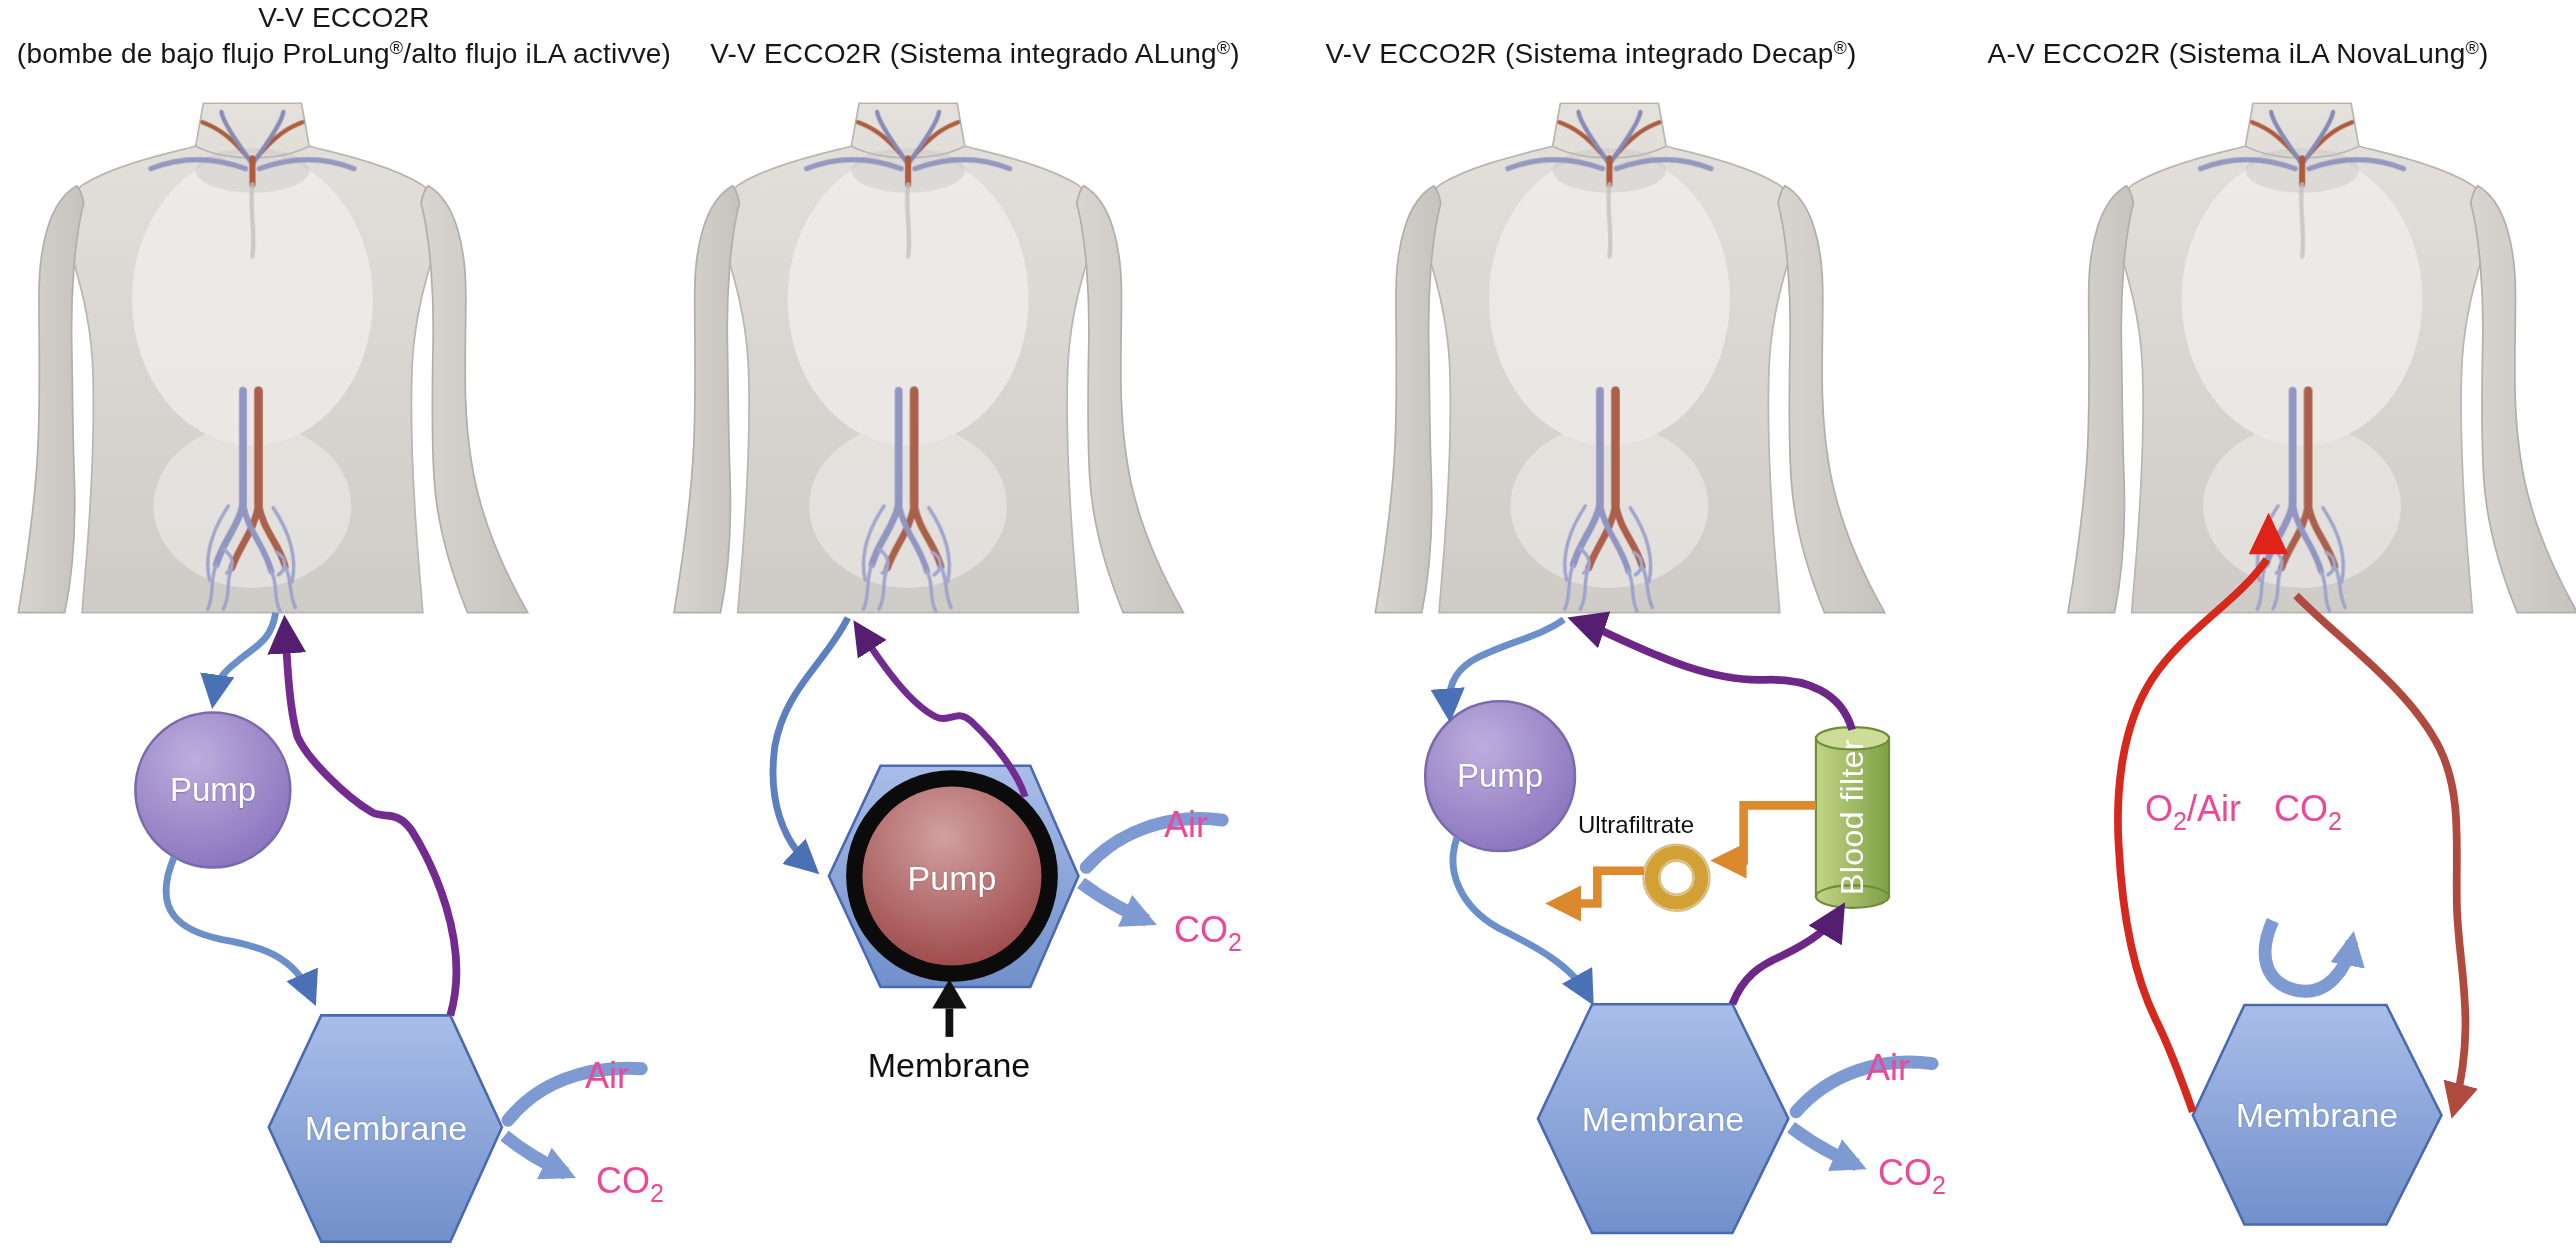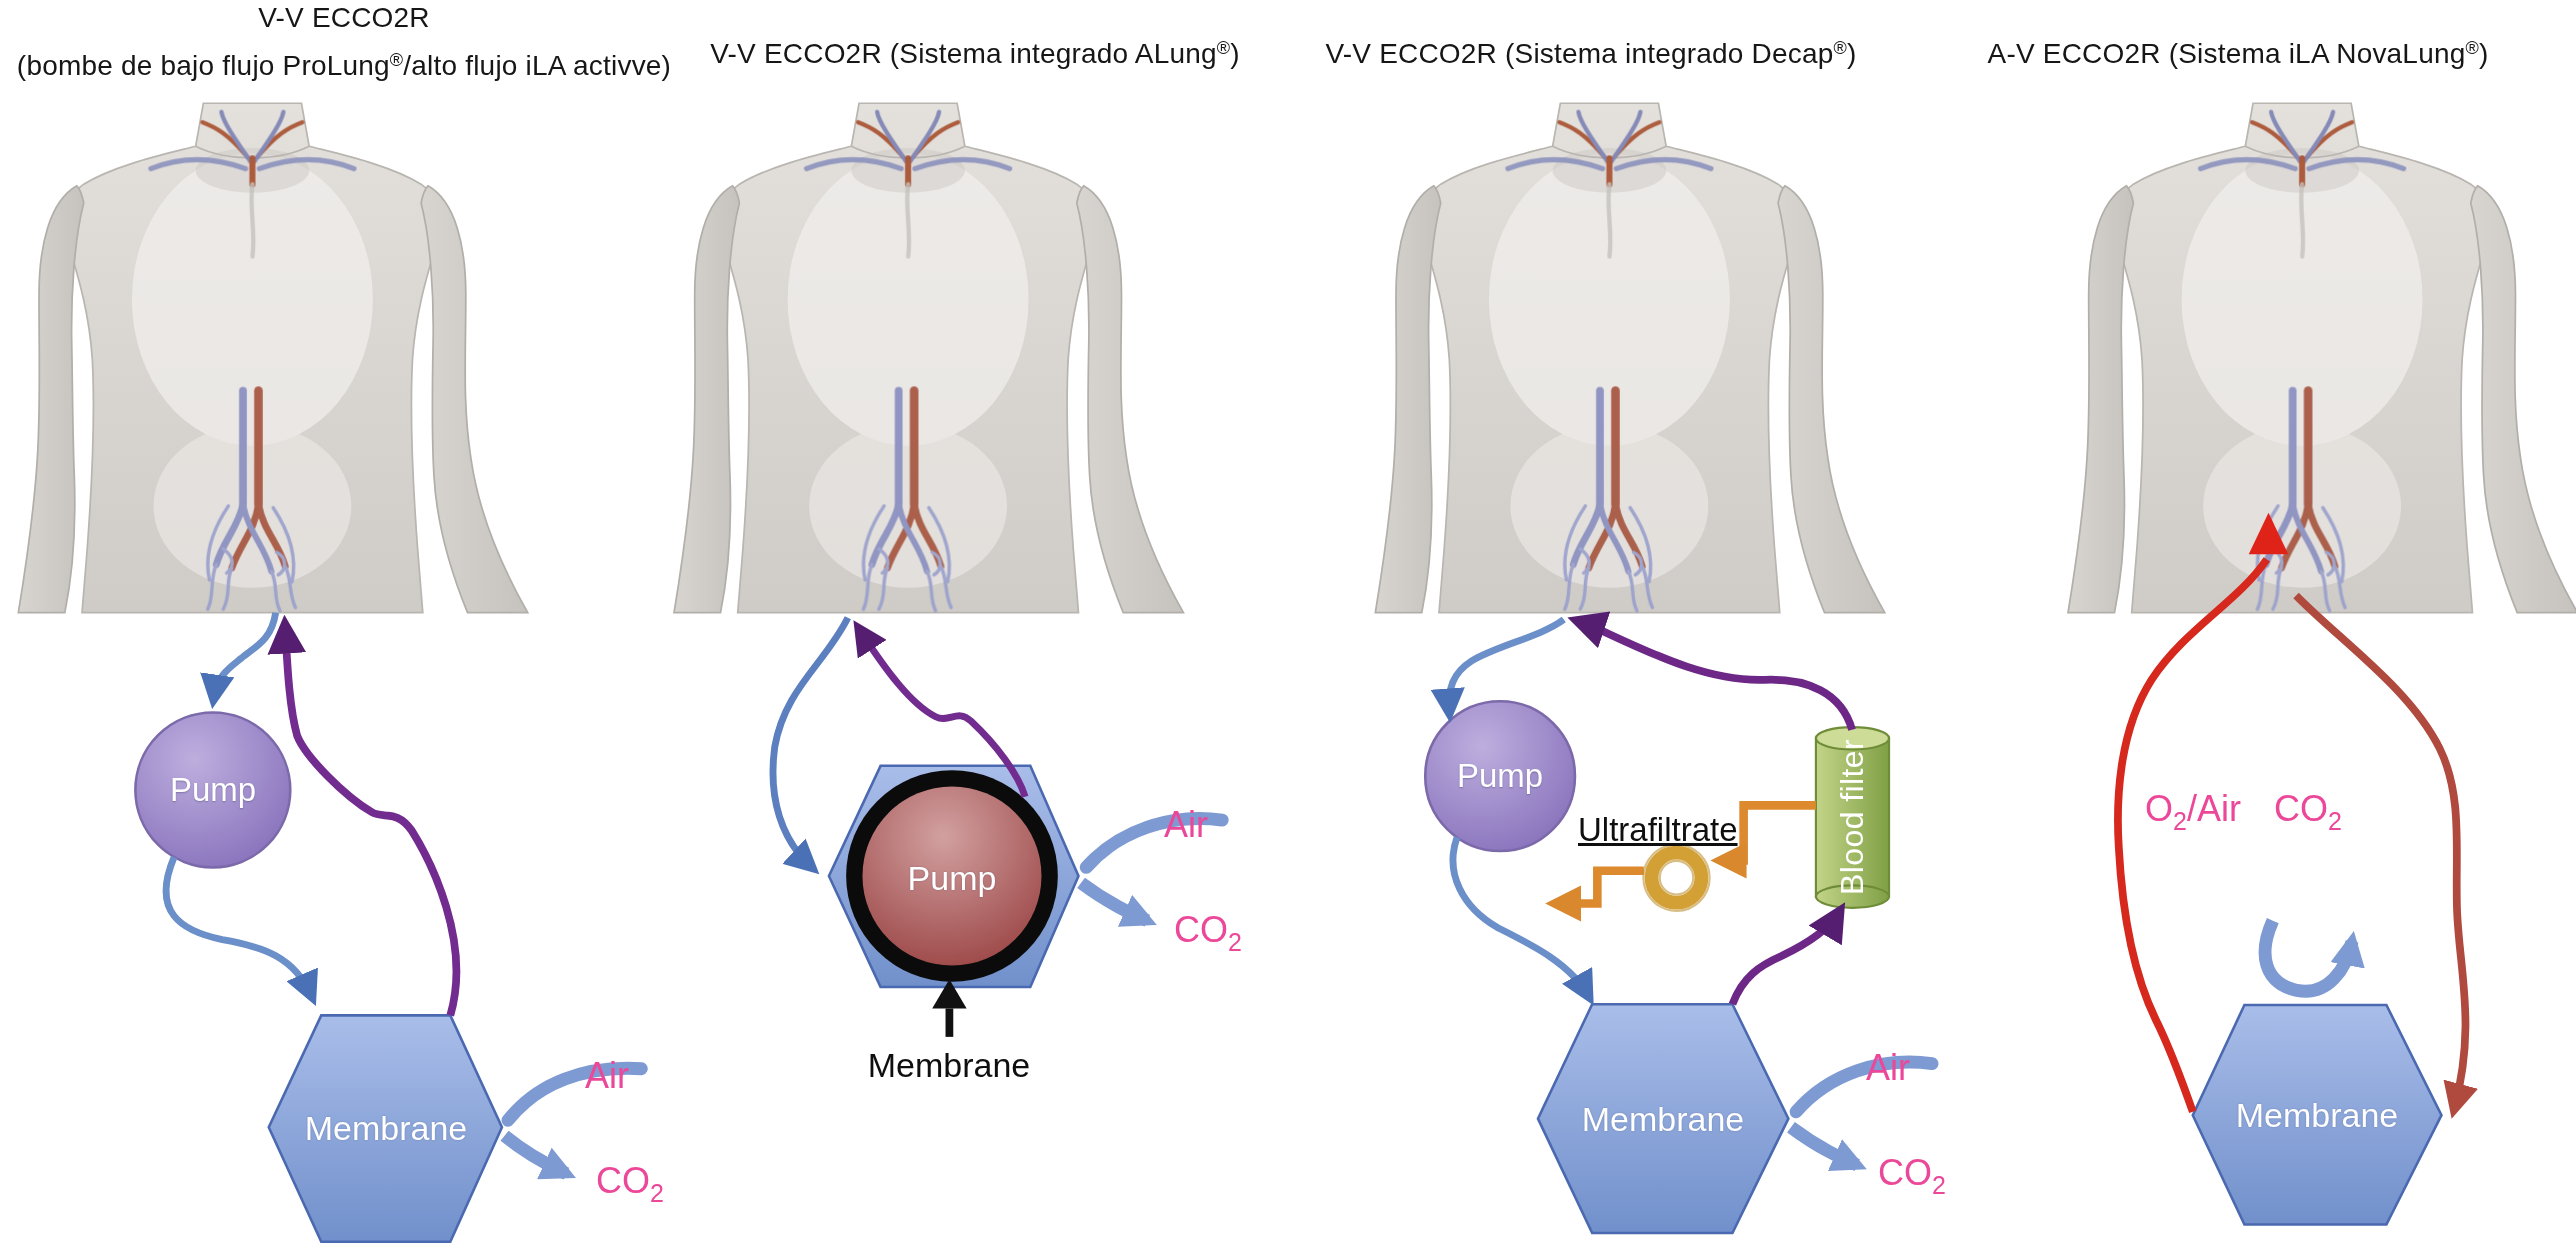--- a/index.html
+++ b/index.html
@@ -7,21 +7,21 @@
           font-family:"Liberation Sans",sans-serif;}
   svg{position:absolute;left:0;top:0;}
   .t{position:absolute;white-space:nowrap;}
   .title{font-size:28px;color:#161616;transform:translateX(-50%);letter-spacing:0.2px;}
   .reg{font-size:18px;position:relative;top:-9.5px;}
   .lbl{font-size:36px;color:#ec4899;}
   .lbl .sub{font-size:25px;position:relative;top:8.6px;}
   .wlbl{font-size:34px;color:#ffffff;transform:translate(-50%,-50%);text-shadow:0 0.9px 1.7px rgba(40,50,90,.35);text-align:center;}
   .pumplbl{font-size:33px;}
   .mem2{font-size:34px;color:#0f0f0f;transform:translateX(-50%);}
-  .uf{font-size:33px;color:#0f0f0f;text-decoration:underline;}
+  .uf{font-size:24px;color:#0f0f0f;}
   .bf{font-size:32px;color:#ffffff;transform:translate(-50%,-50%) rotate(-90deg);letter-spacing:0.4px;}
 </style>
 </head>
 <body>
 
 <div id="canvas">
 
 <svg width="2576" height="1252" viewBox="0 0 2993 1455">
   <defs>
     <linearGradient id="skinGrad" x1="0" y1="0" x2="0" y2="1">
@@ -182,21 +182,21 @@
   </g>
   <g fill="none">
     <path stroke="#d6281c" stroke-width="9" d="M 2634,650 C 2600,700 2540,730 2500,790 C 2465,845 2458,920 2462,985 C 2466,1060 2478,1130 2505,1185 C 2520,1215 2535,1255 2548,1292"></path>
     <polygon points="2613,644 2659,644 2636,596" fill="#e02318"></polygon>
     <path stroke="#b04a3e" stroke-width="9" marker-end="url(#mDarkRed)" d="M 2668,692 C 2720,745 2800,800 2835,870 C 2862,925 2853,990 2855,1055 C 2857,1125 2878,1190 2852,1288"></path>
     <path stroke="#7e9ad3" stroke-width="15" marker-end="url(#mLBlue)" d="M 2641,1070 C 2624,1108 2630,1142 2669,1151 C 2704,1158 2727,1127 2733,1094"></path>
   </g>
 </svg>
 
 <div class="t title" style="left:344px;top:1.7px">V-V ECCO2R</div>
-<div class="t title" style="left:344px;top:50px">
+<div class="t title" style="left:344px;top:38px">
   <span>(bombe de bajo flujo ProLung</span><span class="reg">®</span><span>/alto flujo iLA activve)</span>
 </div>
 <div class="t title" style="left:975px;top:38px">
   <span>V-V ECCO2R (Sistema integrado ALung</span><span class="reg">®</span><span>)</span>
 </div>
 <div class="t title" style="left:1591px;top:38px">
   <span>V-V ECCO2R (Sistema integrado Decap</span><span class="reg">®</span><span>)</span>
 </div>
 <div class="t title" style="left:2238px;top:38px">
   <span>A-V ECCO2R (Sistema iLA NovaLung</span><span class="reg">®</span><span>)</span>

